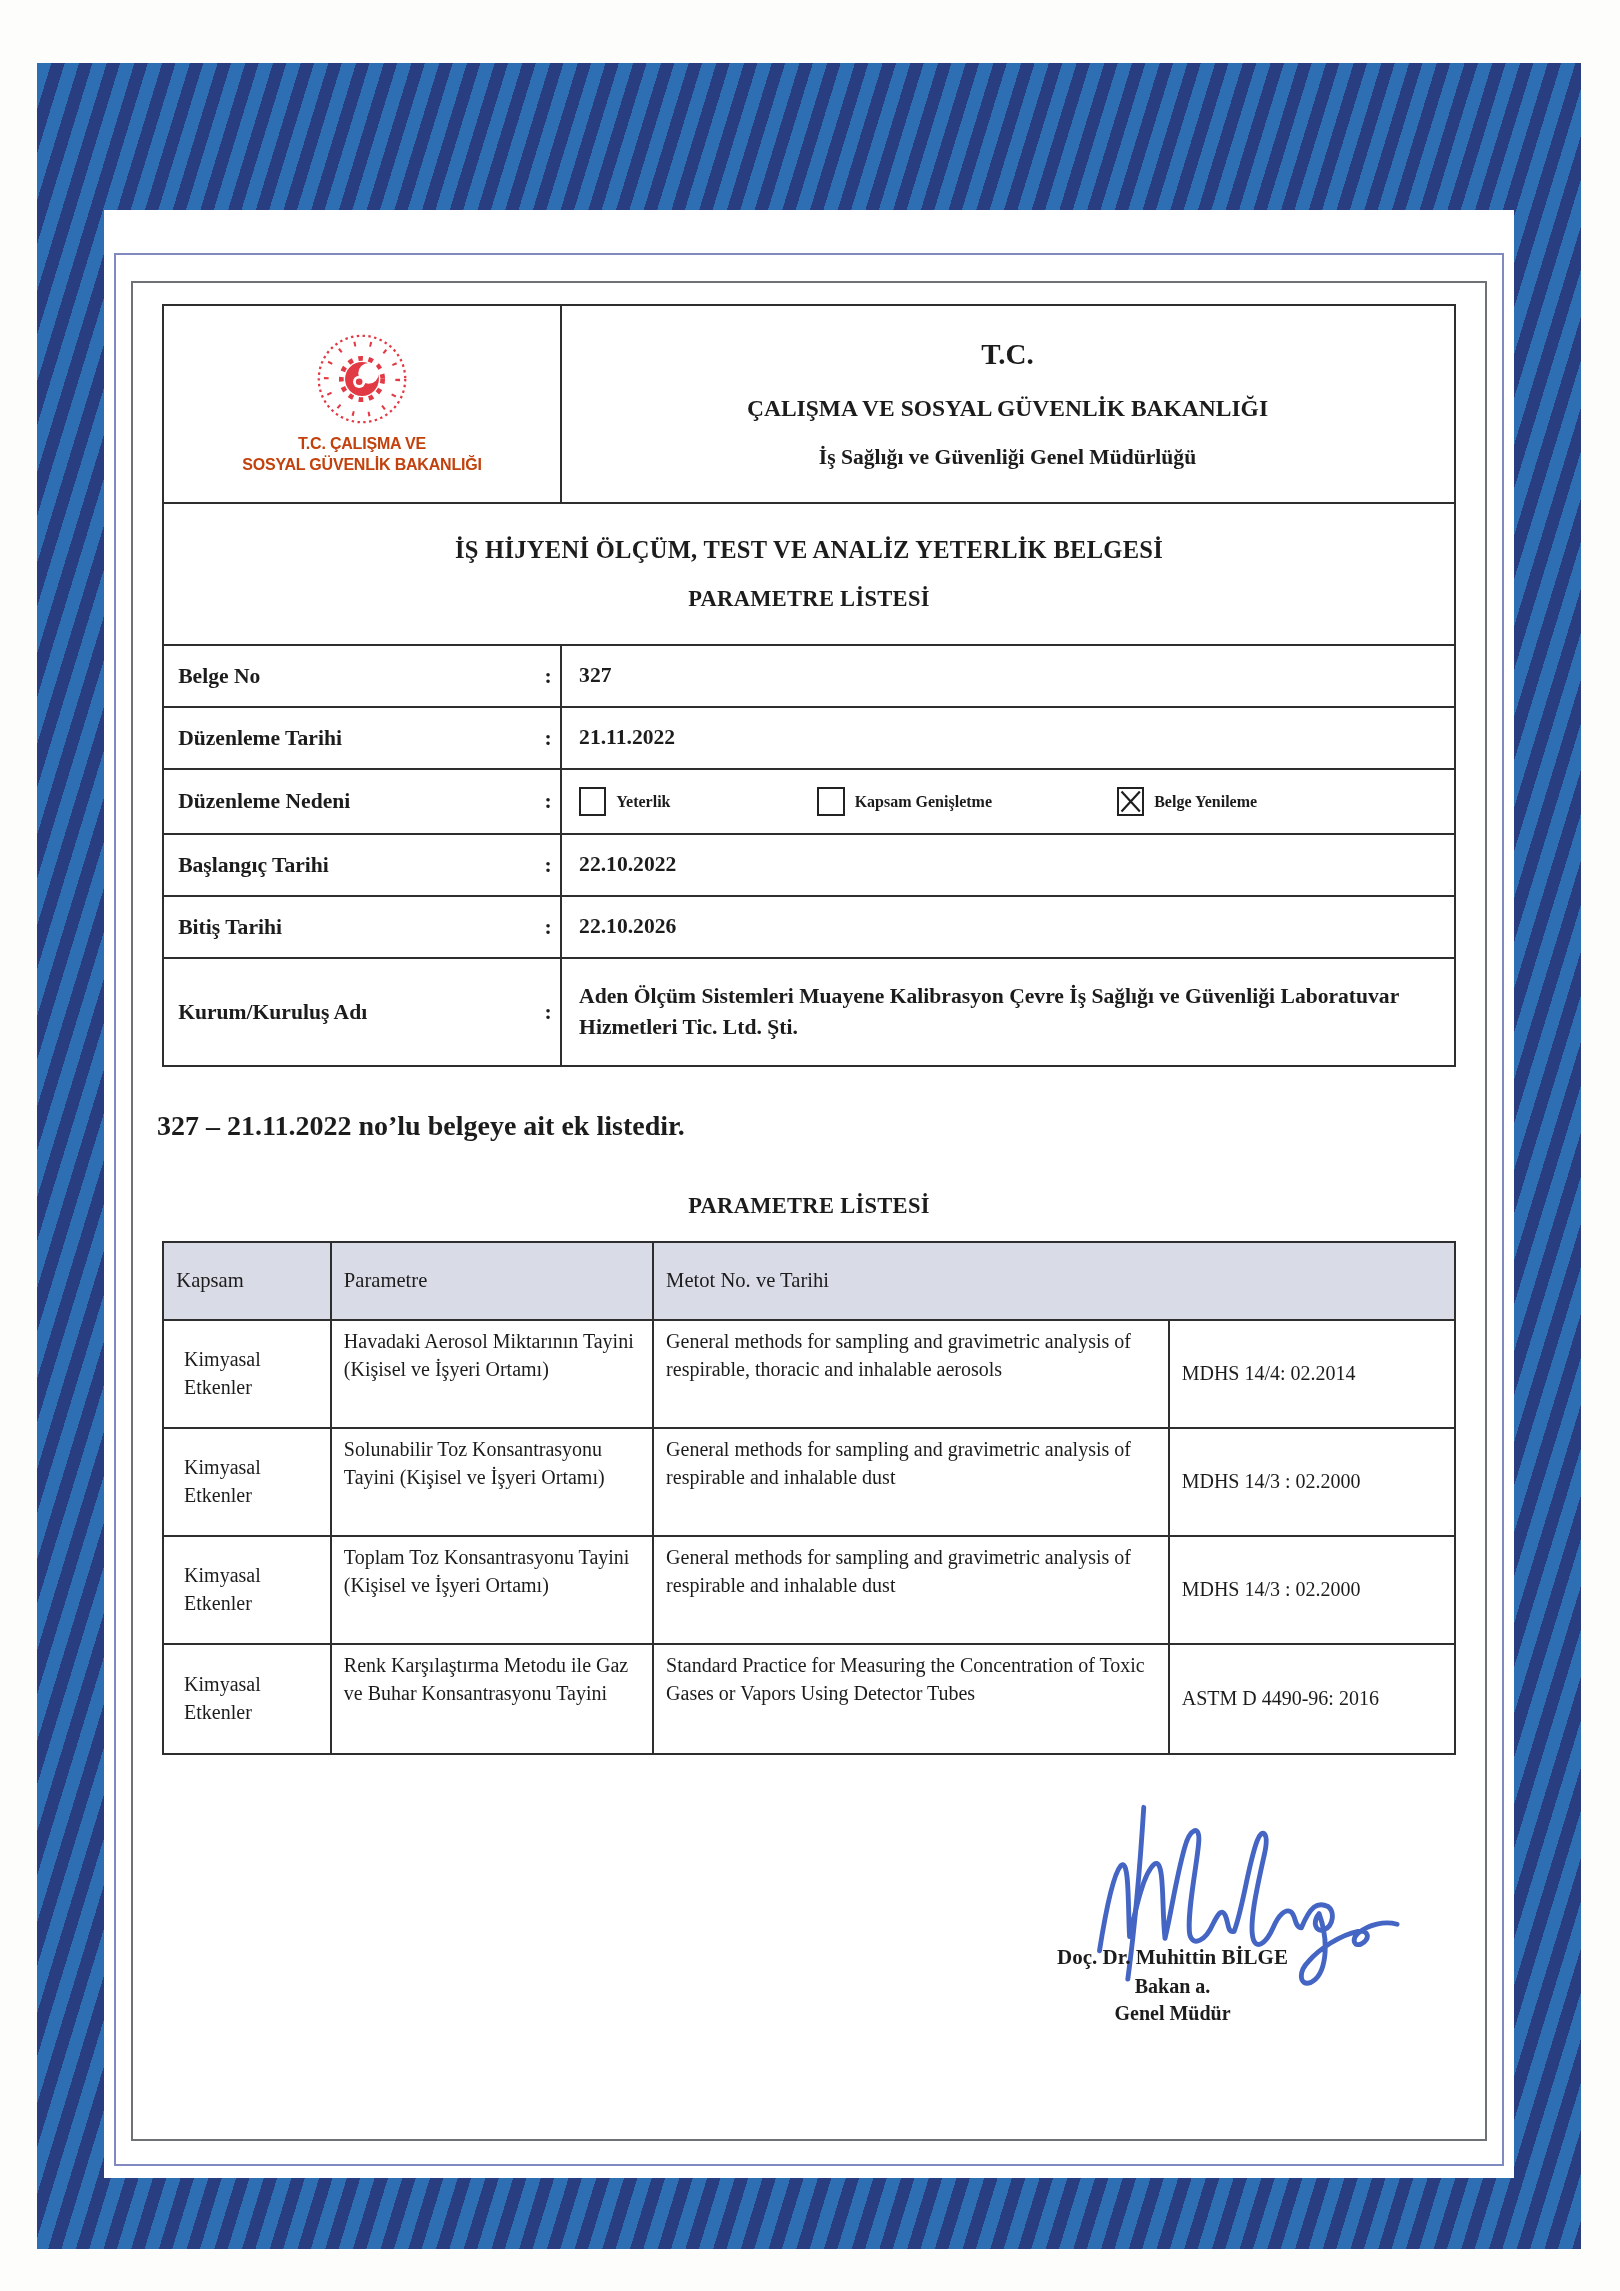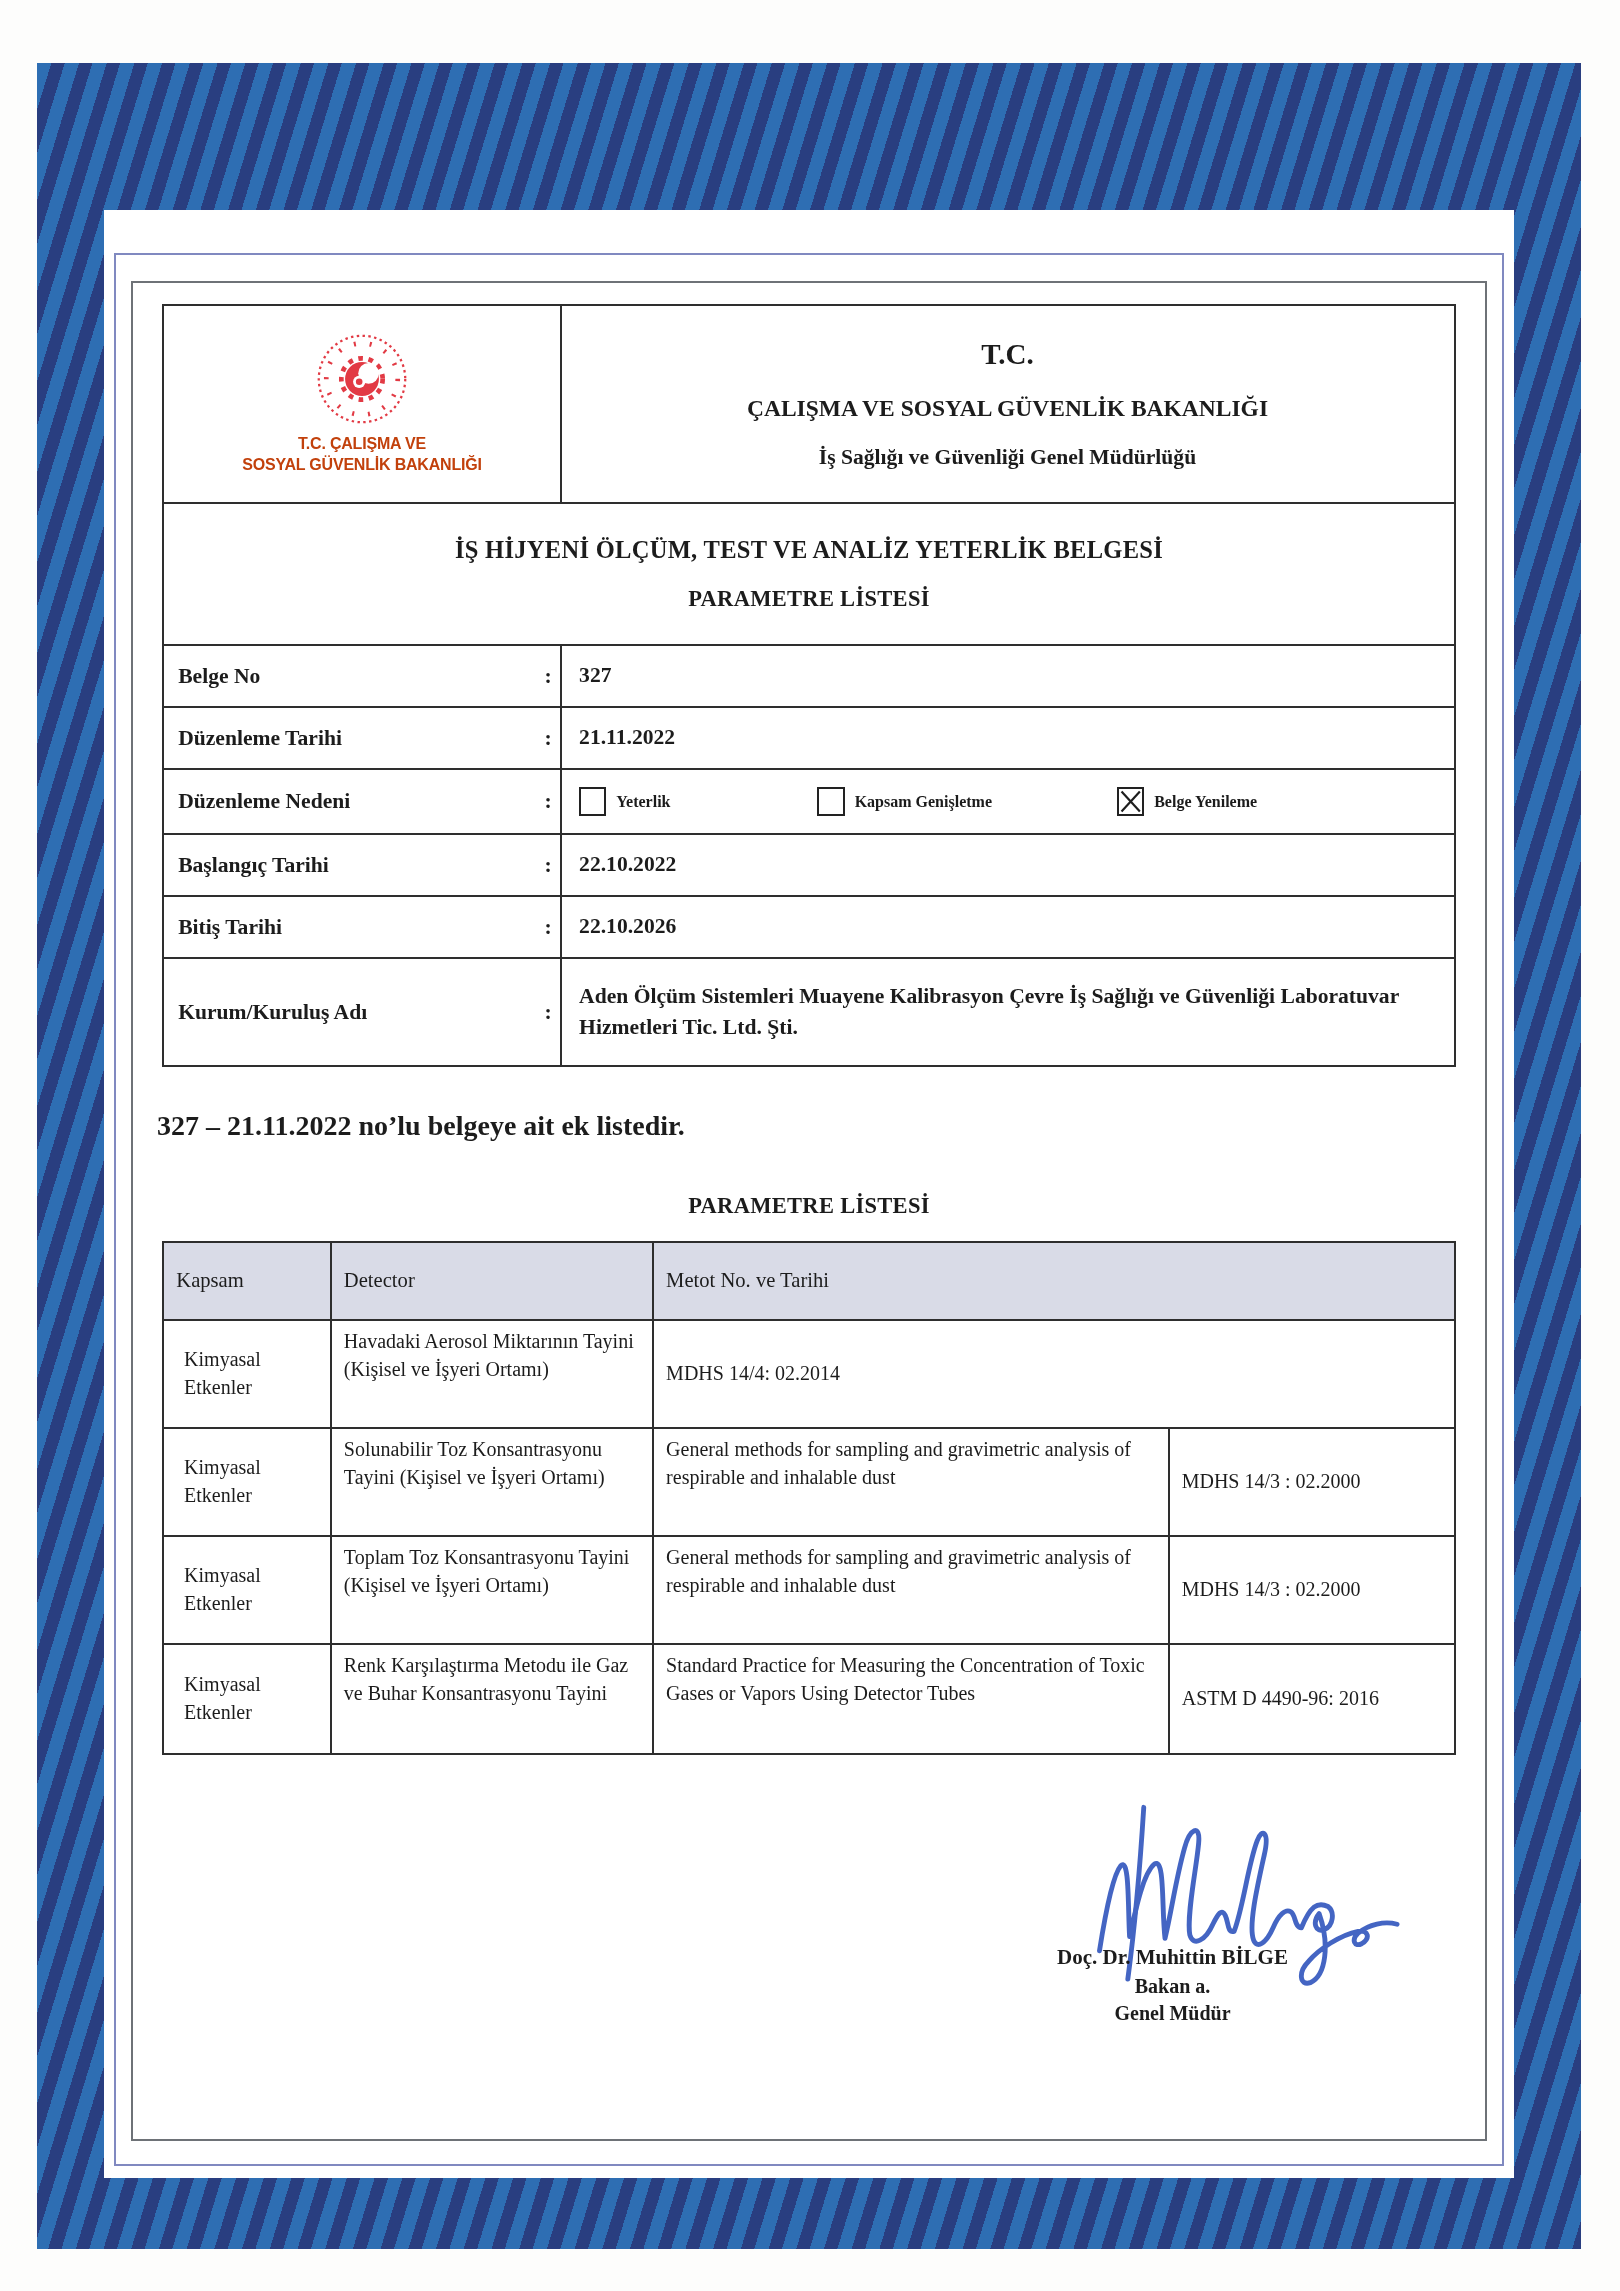--- a/index.html
+++ b/index.html
@@ -197,27 +197,28 @@
 
             </div>
 
             <div class="annex-note">327 – 21.11.2022 no’lu belgeye ait ek listedir.</div>
 
             <div class="pt-title">PARAMETRE LİSTESİ</div>
 
             <div class="pt">
               <div class="pt-r pt-head">
                 <div class="pt-c">Kapsam</div>
-                <div class="pt-c">Detector</div>
+                <div class="pt-c">Parametre</div>
                 <div class="pt-c">Metot No. ve Tarihi</div>
               </div>
 
               <div class="pt-r row-h">
                 <div class="pt-c c-center cell-kapsam">Kimyasal Etkenler</div>
                 <div class="pt-c">Havadaki Aerosol Miktarının Tayini (Kişisel ve İşyeri Ortamı)</div>
+                <div class="pt-c">General methods for sampling and gravimetric analysis of respirable, thoracic and inhalable aerosols</div>
                 <div class="pt-c c-center cell-metot">MDHS 14/4: 02.2014</div>
               </div>
 
               <div class="pt-r row-h">
                 <div class="pt-c c-center cell-kapsam">Kimyasal Etkenler</div>
                 <div class="pt-c">Solunabilir Toz Konsantrasyonu Tayini (Kişisel ve İşyeri Ortamı)</div>
                 <div class="pt-c">General methods for sampling and gravimetric analysis of respirable and inhalable dust</div>
                 <div class="pt-c c-center cell-metot">MDHS 14/3 : 02.2000</div>
               </div>
 

